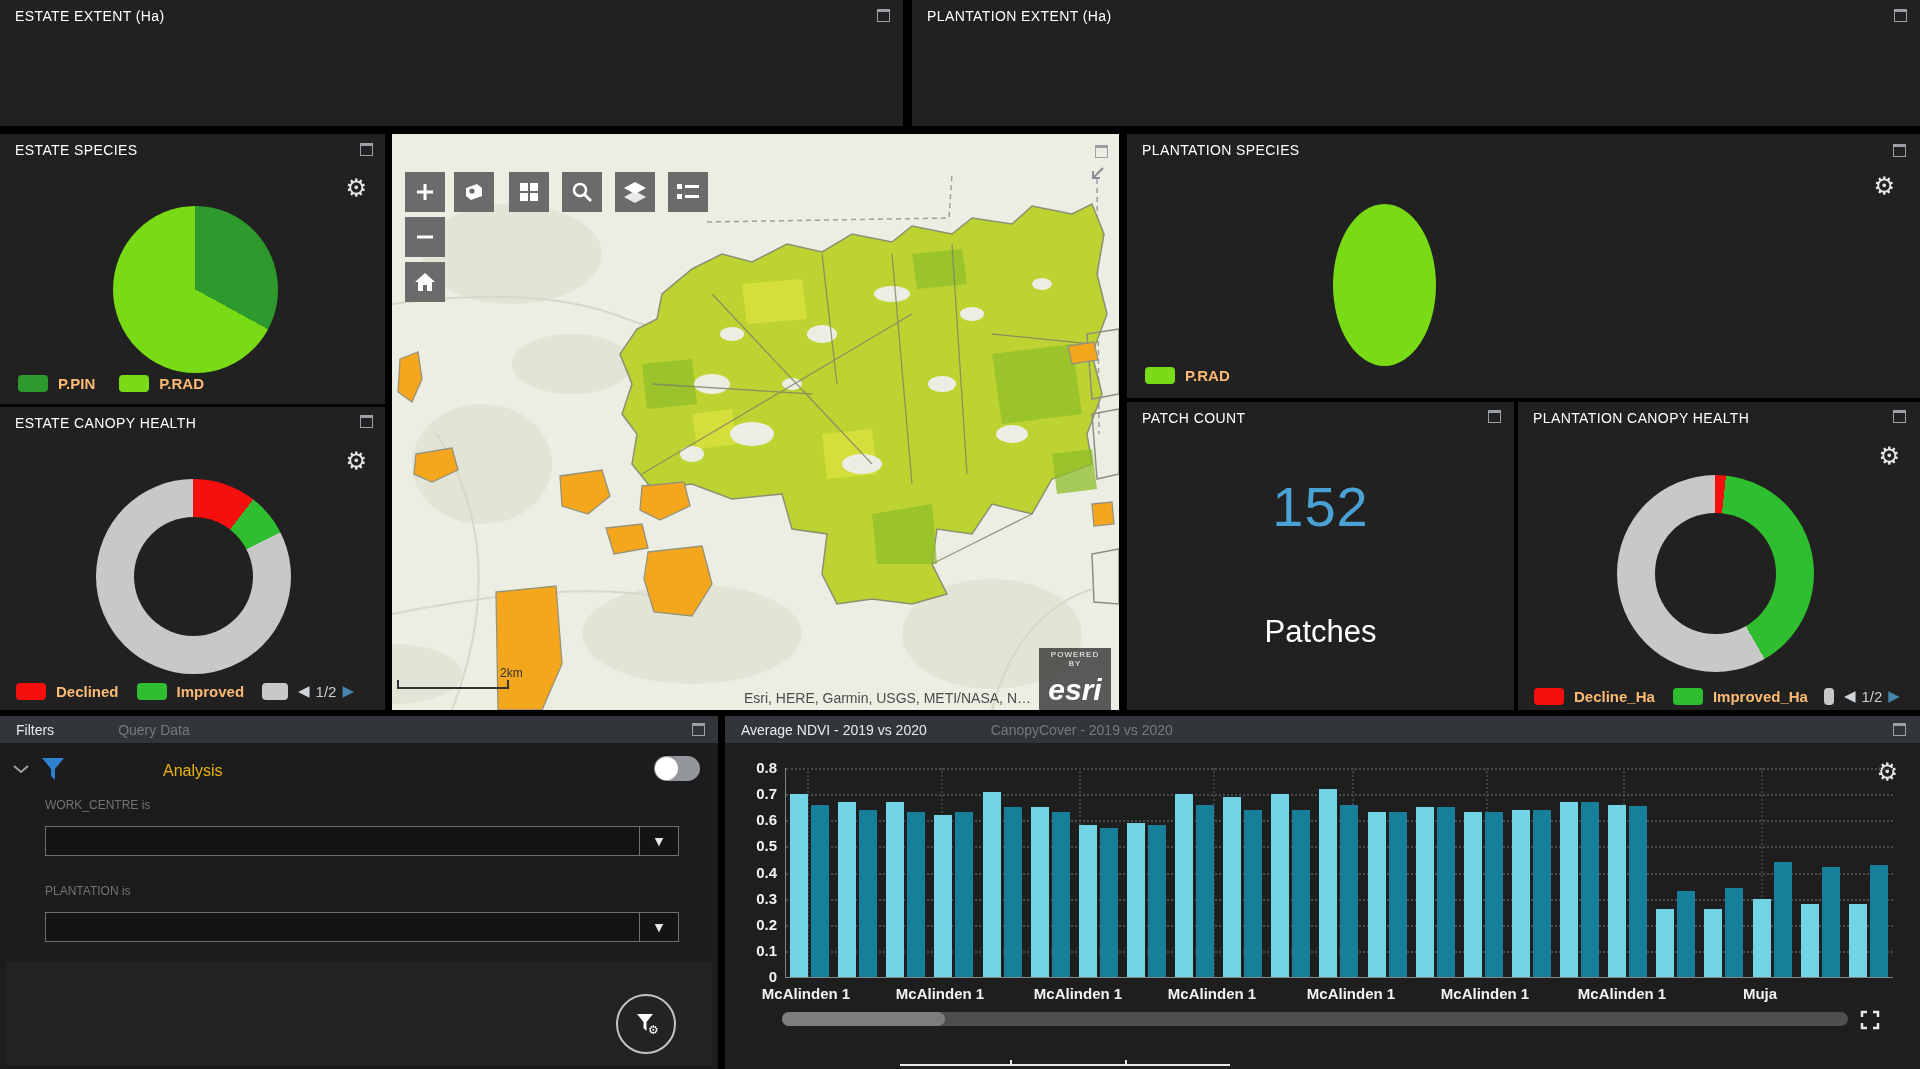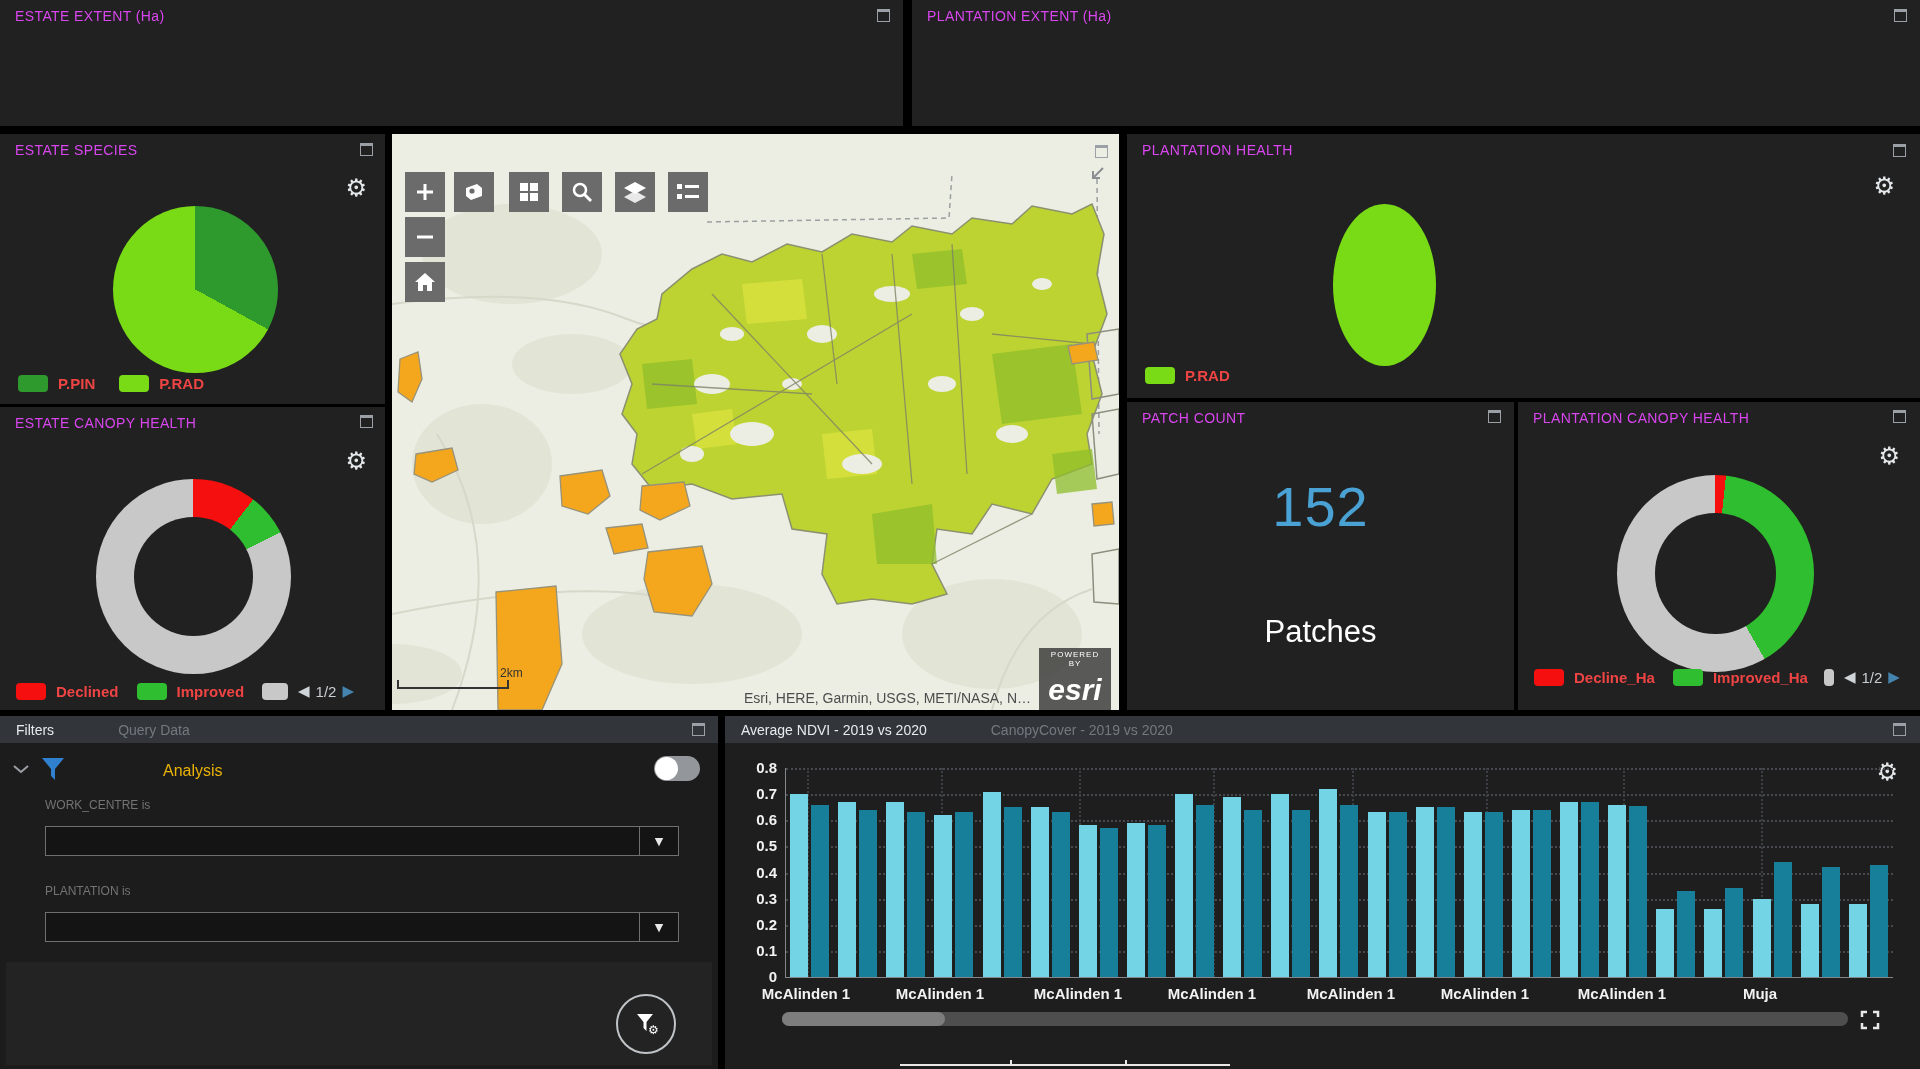--- a/index.html
+++ b/index.html
@@ -1,27 +1,27 @@
 <!DOCTYPE html>
 <html><head>
 <meta charset="utf-8">
 <style>
   html,body{margin:0;padding:0;background:#000;width:1920px;height:1069px;overflow:hidden;
     font-family:"Liberation Sans","DejaVu Sans",sans-serif;}
   #app{position:relative;width:1920px;height:1069px;background:#000;}
   .panel{position:absolute;background:#212121;overflow:hidden;}
-  .ptitle{position:absolute;left:15px;top:8px;font-size:14px;color:#d946ef;letter-spacing:.4px;}
+  .ptitle{position:absolute;left:15px;top:8px;font-size:14px;color:#ffffff;letter-spacing:.4px;}
   .maxicon{position:absolute;width:11px;height:9px;border:1px solid #9aa0a6;border-top:3px solid #9aa0a6;}
   .gear{position:absolute;font-family:"DejaVu Sans",sans-serif;font-size:24px;color:#e4e7ea;line-height:1;}
   .bigval{position:absolute;width:100%;text-align:center;color:#4aa2d4;font-size:46px;letter-spacing:1px;}
   .pie{position:absolute;border-radius:50%;}
   .hole{position:absolute;left:19.5%;top:19.5%;width:61%;height:61%;border-radius:50%;background:#212121;}
   .legendrow{position:absolute;display:flex;align-items:center;gap:10px;}
   .sw{display:inline-block;width:30px;height:17px;border-radius:4px;flex:none;}
-  .lglabel{color:#ef4444;font-size:15px;font-weight:bold;}
+  .lglabel{color:#fdba74;font-size:15px;font-weight:bold;}
   .pager{display:flex;align-items:center;gap:6px;font-size:15px;color:#c9ced3;}
   .arrow-l{color:#cfd4d8;font-family:"DejaVu Sans",sans-serif;}
   .arrow-r{color:#4584ae;font-family:"DejaVu Sans",sans-serif;}
   .tabstrip{position:absolute;left:0;top:0;right:0;height:27px;background:#32363b;display:flex;align-items:center;}
   .tab-active{color:#e8ebee;font-size:14px;margin-left:16px;}
   .tab-idle{color:#74797f;font-size:14px;margin-left:64px;}
   
   .mapbtn{position:absolute;width:40px;height:40px;background:#6b6b6b;display:flex;align-items:center;justify-content:center;}
   .mapbtn svg{display:block;}
   
@@ -218,21 +218,21 @@
 
     <div style="position:absolute;left:108px;bottom:30px;color:#333;font-size:12px;">2km</div>
     <div style="position:absolute;right:88px;bottom:4px;color:#4c4c4c;font-size:14px;">Esri, HERE, Garmin, USGS, METI/NASA, N…</div>
     <div style="position:absolute;right:8px;bottom:6px;width:72px;height:56px;">
       <div style="background:rgba(40,40,40,.75);color:#fff;font-size:8px;padding:2px 4px;text-align:center;letter-spacing:1px;">POWERED BY</div>
       <div style="background:rgba(40,40,40,.75);color:#fff;font-size:30px;font-weight:bold;text-align:center;line-height:40px;font-style:italic;">esri</div>
     </div>
   </section>
 
   <section class="panel" style="left:1127px;top:134px;width:793px;height:264px;">
-    <div class="ptitle">PLANTATION HEALTH</div>
+    <div class="ptitle">PLANTATION SPECIES</div>
     <span class="maxicon" style="right:14px;top:10px;"></span>
     <span class="gear" style="right:25px;top:40px;">⚙</span>
     <div class="pie" style="left: 206px; top: 70px; width: 103px; height: 162px; background: conic-gradient(rgb(121, 218, 22) 0%, rgb(121, 218, 22) 100%);"></div>
     <div class="legendrow" style="left:18px;bottom:14px;">
       <span class="sw" style="background: rgb(121, 218, 22);"></span>
       <span class="lglabel">P.RAD</span>
     </div>
   </section>
 
   <section class="panel" style="left:0;top:407px;width:385px;height:303px;">
@@ -263,21 +263,21 @@
     <div style="position:absolute;top:212px;width:100%;text-align:center;color:#fff;font-size:31px;">Patches</div>
   </section>
 
   <section class="panel" style="left:1518px;top:402px;width:402px;height:308px;">
     <div class="ptitle">PLANTATION CANOPY HEALTH</div>
     <span class="maxicon" style="right:14px;top:8px;"></span>
     <span class="gear" style="right:20px;top:42px;">⚙</span>
     <div class="pie" style="left: 99px; top: 73px; width: 197px; height: 197px; background: conic-gradient(rgb(245, 15, 15) 0%, rgb(245, 15, 15) 1.7%, rgb(47, 190, 47) 1.7%, rgb(47, 190, 47) 41.7%, rgb(200, 200, 200) 41.7%, rgb(200, 200, 200) 100%);">
       <div class="hole"></div>
     </div>
-    <div class="legendrow" style="left:16px;bottom:24px;right:8px;">
+    <div class="legendrow" style="left:16px;bottom:5px;right:8px;">
       <span class="sw" style="background: rgb(245, 15, 15);"></span>
       <span class="lglabel">Decline_Ha</span>
       <span class="sw" style="margin-left: 8px; background: rgb(47, 190, 47);"></span>
       <span class="lglabel">Improved_Ha</span>
       <span class="sw" style="margin-left: 6px; width: 10px; background: rgb(200, 200, 200);"></span>
       <span class="pager">
         <span class="arrow-l">◀</span>
         <span>1/2</span>
         <span class="arrow-r">▶</span>
       </span>

